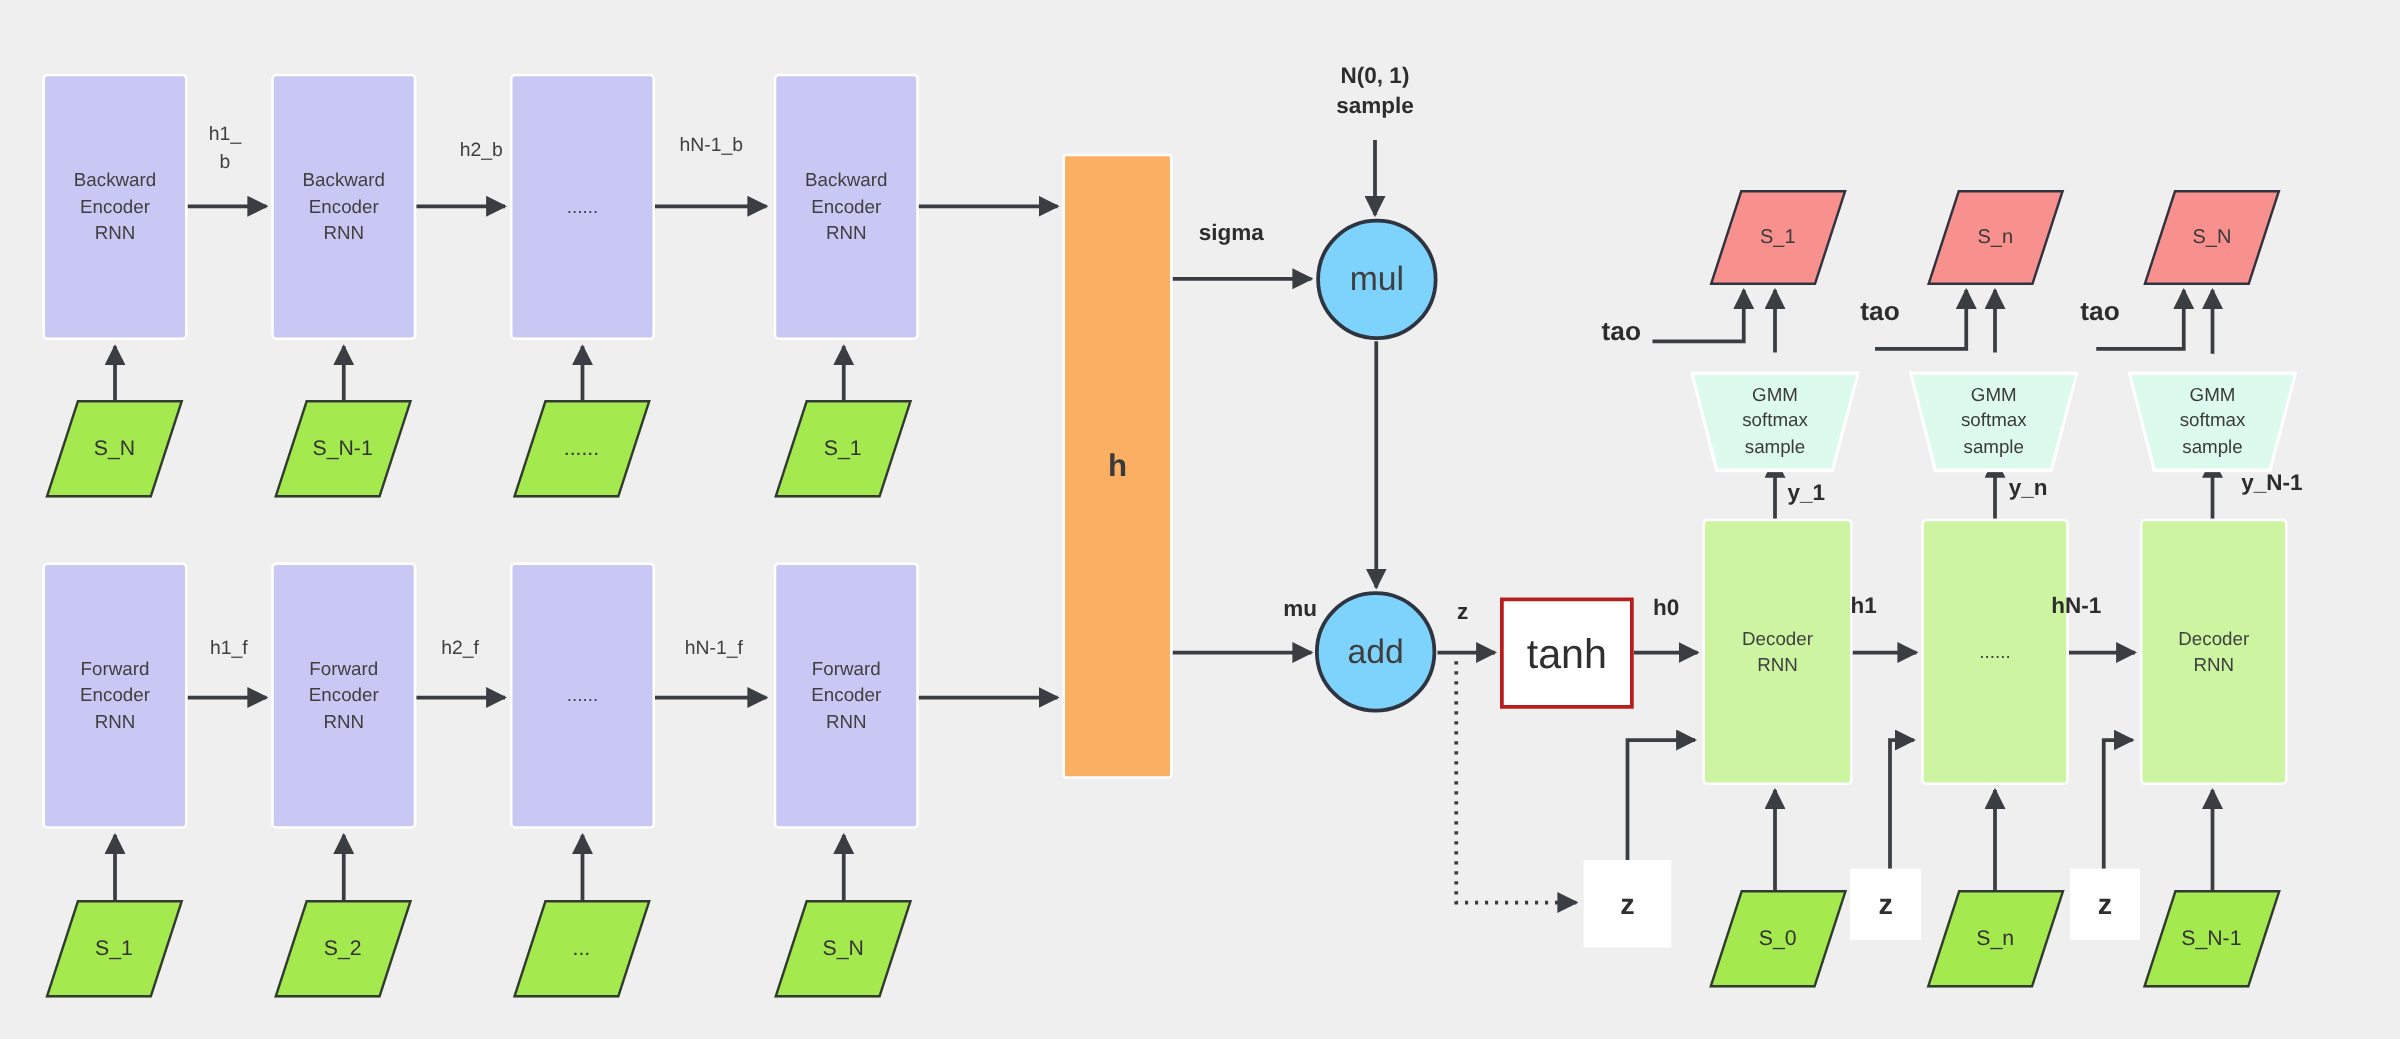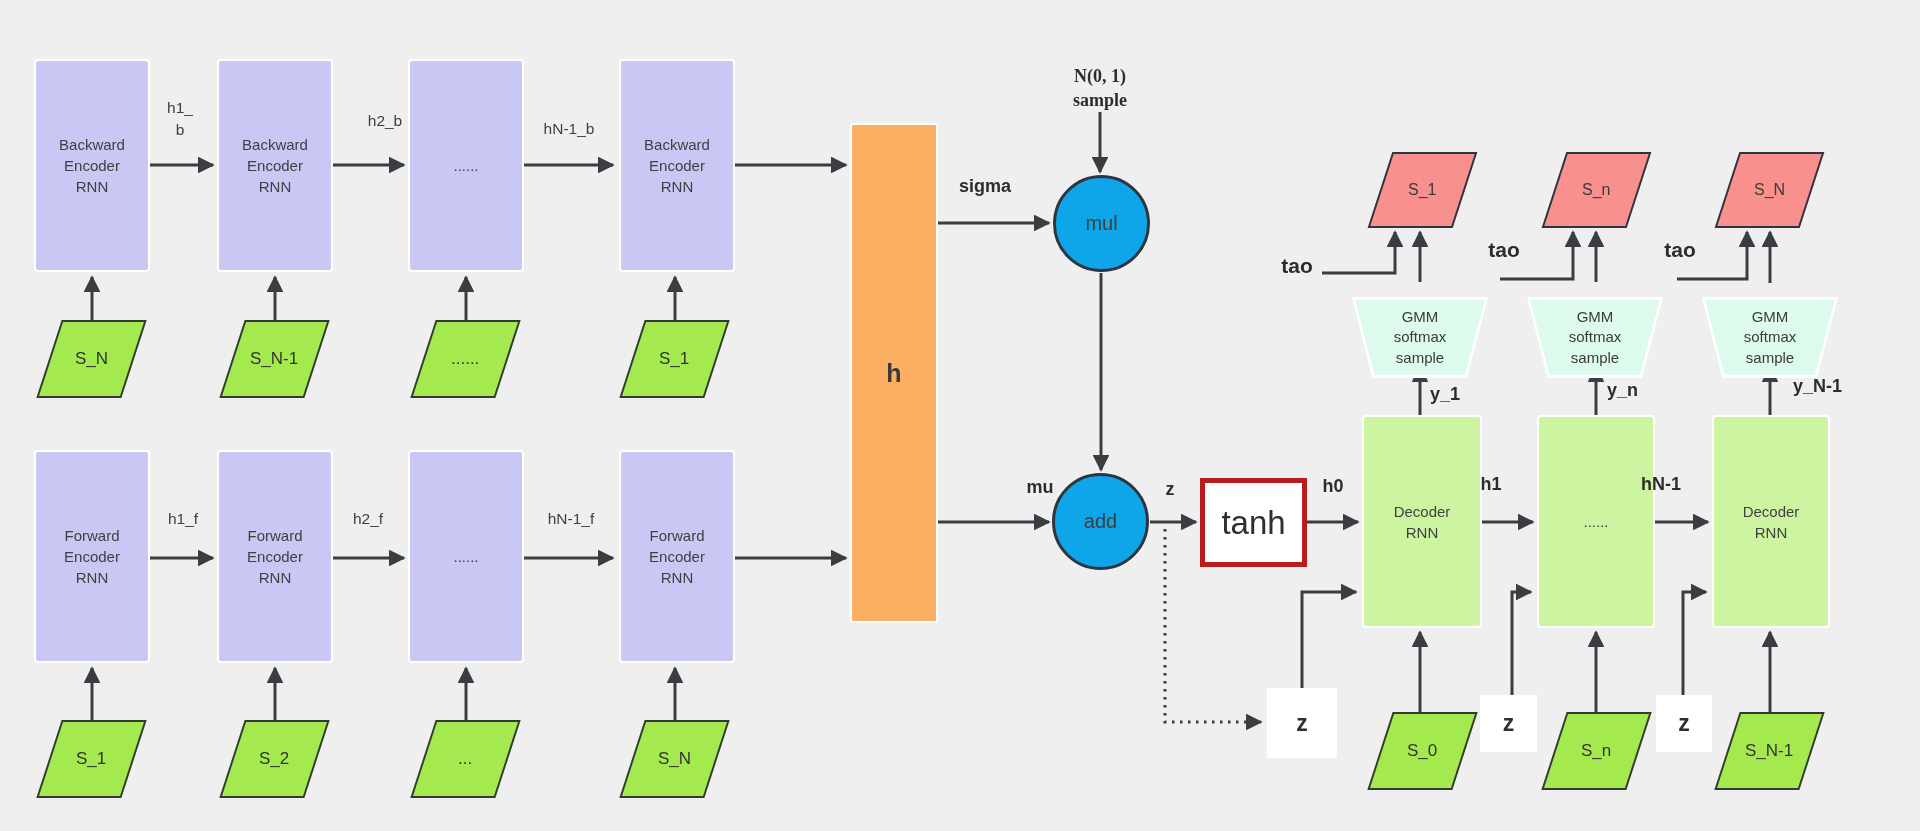--- a/index.html
+++ b/index.html
@@ -32,30 +32,30 @@
   
   .hbar{
     position:absolute;left:850px;top:123px;width:88px;height:500px;background:#fbaf63;
     border:2px solid #fff;border-radius:3px;box-sizing:border-box;
     display:flex;align-items:center;justify-content:center;
     font-size:25px;font-weight:bold;color:#3a3a3a;
   }
 
   
   .circle{
-    position:absolute;width:97px;height:97px;border-radius:50%;background:#0ea5e9;
+    position:absolute;width:97px;height:97px;border-radius:50%;background:#7dd3fc;
     border:3px solid #2e3440;box-sizing:border-box;
     display:flex;align-items:center;justify-content:center;
-    font-size:20px;color:#3f3f3f;
+    font-size:27px;color:#3f3f3f;
   }
 
   
   .tanhbox{
     position:absolute;left:1200px;top:478px;width:107px;height:89px;background:#fff;
-    border:5px solid #b91c1c;box-sizing:border-box;
+    border:3px solid #b91c1c;box-sizing:border-box;
     display:flex;align-items:center;justify-content:center;font-size:33px;color:#2f2f2f;
   }
 
   
   .zbox{
     position:absolute;background:#ffffff;display:flex;align-items:center;justify-content:center;
     font-size:23px;font-weight:bold;color:#2f2f2f;
   }
 
   
@@ -153,21 +153,21 @@
     </div>
   <div class="rnnbox purple" style="left:408px;top:59px;">
       <div class="lbl">......</div>
     </div>
   <div class="rnnbox purple" style="left:619px;top:59px;">
       <div class="lbl">Backward Encoder RNN</div>
     </div>
 
   <div class="tag wrap2 cx" style="left:180px;top:97px;">h1_ b</div>
   <div class="tag cx" style="left:385px;top:112px;">h2_b</div>
-  <div class="tag cx" style="left:569px;top:120px;">hN-1_b</div>
+  <div class="tag cx" style="left:569px;top:108px;">hN-1_b</div>
 
   <div class="para" style="left:49px;top:320px;">
       <div class="lbl">S_N</div>
     </div>
   <div class="para" style="left:232px;top:320px;">
       <div class="lbl">S_N-1</div>
     </div>
   <div class="para" style="left:423px;top:320px;">
       <div class="lbl">......</div>
     </div>
@@ -204,21 +204,21 @@
   <div class="para" style="left:632px;top:720px;">
       <div class="lbl">S_N</div>
     </div>
 
   <div class="hbar">
       <span>h</span>
     </div>
 
   <div class="tag bold cx" style="left:985px;top:176px;">sigma</div>
   <div class="tag bold cx" style="left:1040px;top:477px;">mu</div>
-  <div class="tag noise cx" style="left:1100px;top:64px;font-family:Liberation Serif, serif;">N(0, 1) sample</div>
+  <div class="tag noise cx" style="left:1100px;top:48px;">N(0, 1) sample</div>
 
   <div class="circle" style="left:1053px;top:175px;">
       <span>mul</span>
     </div>
   <div class="circle" style="left:1052px;top:473px;justify-content:center;">
       <span>add</span>
     </div>
 
   <div class="tag bold cx" style="left:1170px;top:479px;">z</div>
   <div class="tanhbox">

